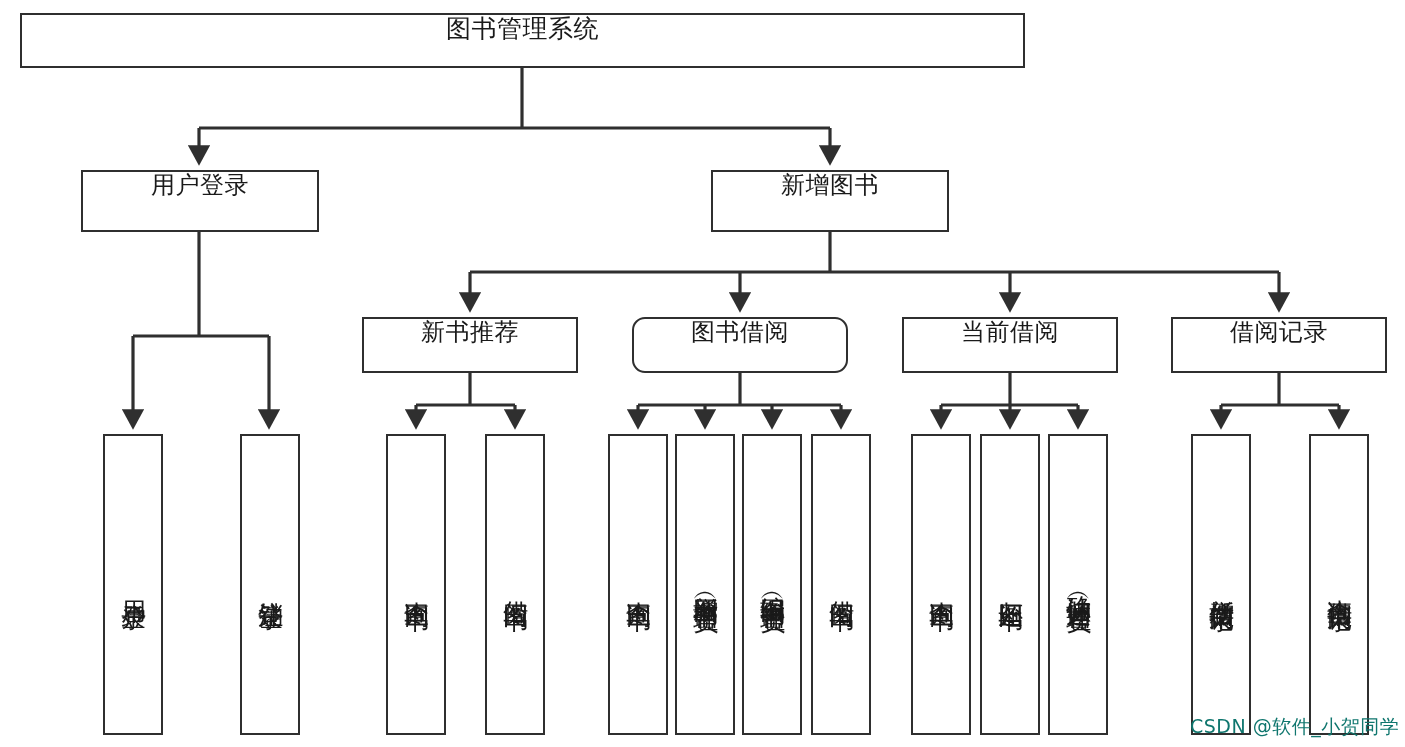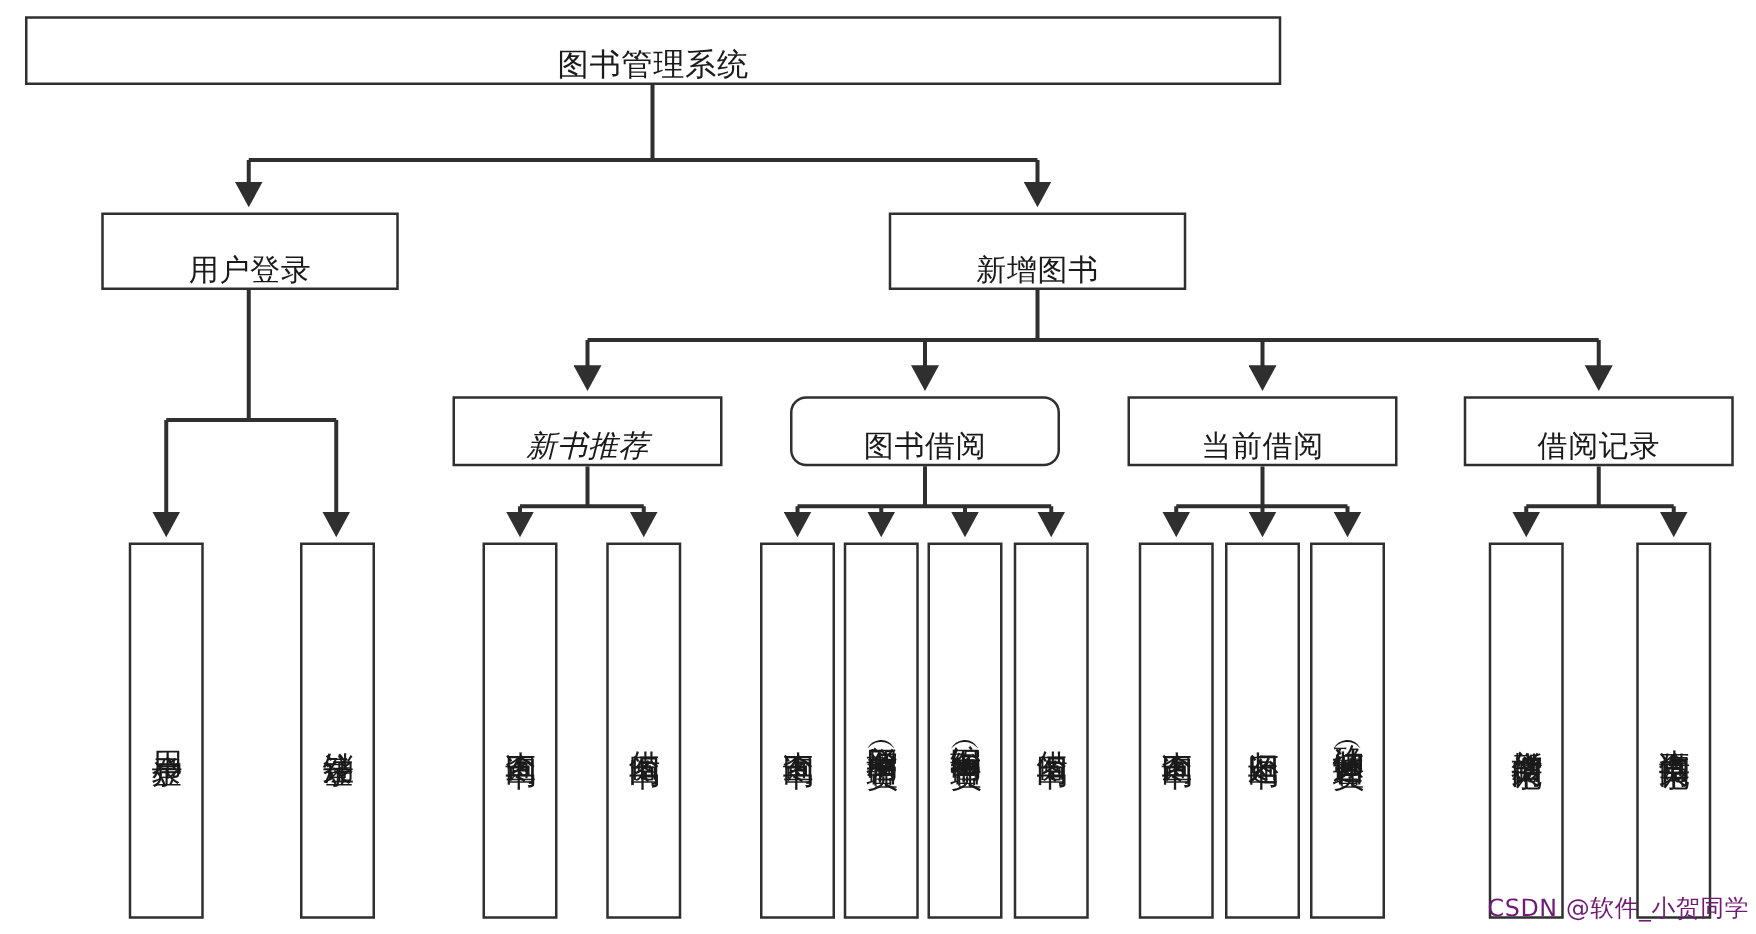--- a/index.html
+++ b/index.html
@@ -24,21 +24,21 @@
     width: 1405px;
     height: 747px;
     pointer-events: none;
   }
   .node {
     position: absolute;
     box-sizing: border-box;
     border: 2.5px solid #2f2f2f;
     background: #ffffff;
     display: flex;
-    align-items: flex-end;
+    align-items: flex-start;
     justify-content: center;
     color: #1a1a1a;
     text-align: center;
   }
   .node .lbl {
     display: block;
     line-height: 1.12;
     letter-spacing: 0.5px;
   }
   
@@ -58,21 +58,21 @@
     writing-mode: vertical-rl;
     text-orientation: upright;
     font-size: 25px;
     line-height: 1.06;
     letter-spacing: 2px;
     white-space: nowrap;
     max-height: 290px;
   }
   .watermark {
     position: absolute;
-    color: #701a75;
+    color: #0f766e;
     font-size: 19px;
     letter-spacing: 0.5px;
     white-space: nowrap;
     user-select: none;
   }
 </style>
 </head>
 <body>
 
 <div id="canvas">
@@ -131,21 +131,21 @@
     <span class="lbl">图书管理系统</span>
   </div>
 
   <div class="node h" style="left:81px; top:170px; width:238px; height:62px;">
     <span class="lbl">用户登录</span>
   </div>
   <div class="node h" style="left:711px; top:170px; width:238px; height:62px;">
     <span class="lbl">新增图书</span>
   </div>
 
-  <div class="node h" style="left:362px; top:317px; width:216px; height:56px;font-style:italic;">
+  <div class="node h" style="left:362px; top:317px; width:216px; height:56px;">
     <span class="lbl">新书推荐</span>
   </div>
   <div class="node h" style="left:632px; top:317px; width:216px; height:56px;border-radius:13px;">
     <span class="lbl">图书借阅</span>
   </div>
   <div class="node h" style="left:902px; top:317px; width:216px; height:56px;">
     <span class="lbl">当前借阅</span>
   </div>
   <div class="node h" style="left:1171px; top:317px; width:216px; height:56px;">
     <span class="lbl">借阅记录</span>

